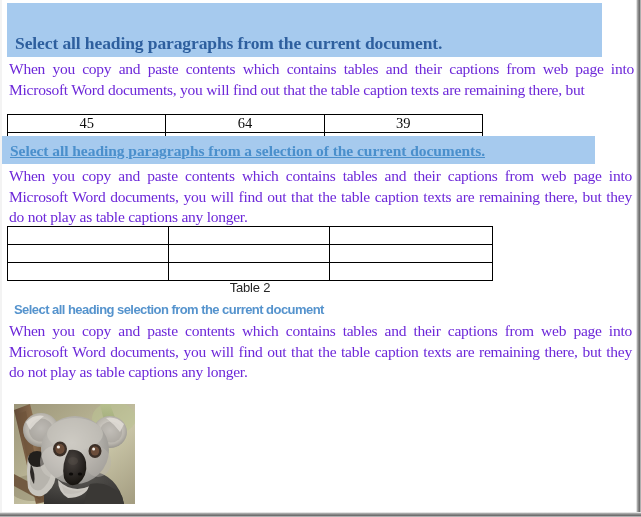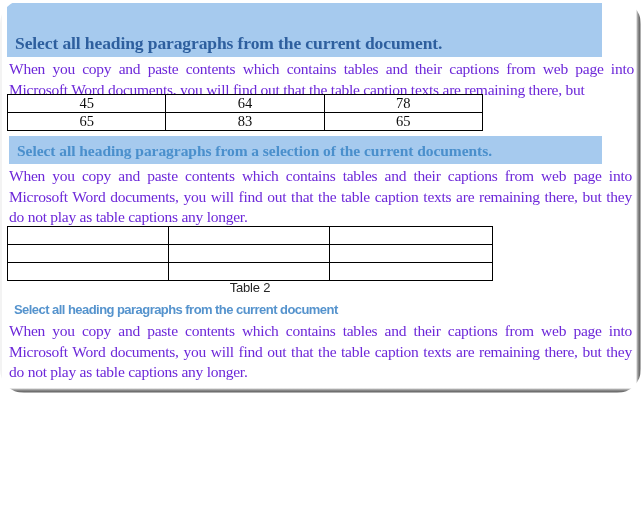--- a/index.html
+++ b/index.html
@@ -3,25 +3,24 @@
 <meta charset="utf-8">
 <style>
   html, body {
     margin: 0;
     padding: 0;
     background: #ffffff;
   }
   #page {
     position: relative;
     width: 641px;
-    height: 393px;
+    height: 517px;
     background: #ffffff;
     overflow: hidden;
     font-family: "Liberation Serif", "DejaVu Serif", serif;
-    border-radius: 24px;
   }
 
   
   .edge-right {
     position: absolute;
     top: 0;
     right: 0;
     width: 5px;
     height: 517px;
     background: linear-gradient(to right, #ffffff 0%, #9a9a9a 35%, #6f6f6f 70%, #cfcfcf 100%);
@@ -67,33 +66,34 @@
     font-family: "Liberation Serif", "DejaVu Serif", serif;
     font-weight: bold;
     font-size: 17.5px;
     line-height: 20px;
     color: #2e5f9e;
     letter-spacing: -0.1px;
     white-space: nowrap;
   }
   .heading-2 {
     position: absolute;
-    left: 9px;
+    left: 2px;
     top: 136px;
     width: 593px;
     height: 28px;
     box-sizing: border-box;
     padding: 5px 4px 0 8px;
     font-family: "Liberation Serif", "DejaVu Serif", serif;
     font-weight: bold;
     font-size: 15.5px;
     line-height: 20px;
     color: #4a8fcc;
     letter-spacing: -0.05px;
     white-space: nowrap;
+    text-decoration: underline;
   }
   .heading-3 {
     position: absolute;
     left: 14px;
     top: 301px;
     font-family: "Liberation Sans", "DejaVu Sans", sans-serif;
     font-weight: bold;
     font-size: 13px;
     line-height: 17px;
     color: #5593cd;
@@ -136,21 +136,21 @@
   table.doc-table td {
     border: 1px solid #000000;
     font-family: "Liberation Serif", "DejaVu Serif", serif;
     font-size: 14.5px;
     color: #0d0d0d;
     text-align: center;
     padding: 0;
   }
   #table-1 {
     left: 7px;
-    top: 94px;
+    top: 114px;
     width: 476px;
   }
   #table-1 td {
     height: 17px;
   }
   #table-1 td:nth-child(1) { width: 158px; }
   #table-1 td:nth-child(2) { width: 158px; }
   #table-1 td:nth-child(3) { width: 158px; }
 
   #table-2 {
@@ -198,21 +198,21 @@
 
     <div class="heading-1 hl-band">Select all heading paragraphs from the current document.</div>
 
     <div class="para p1">When you copy and paste contents which contains tables and their captions from web page into Microsoft Word documents, you will find out that the table caption texts are remaining there, but</div>
 
     <table class="doc-table" id="table-1">
       <tbody>
         <tr>
           <td>45</td>
           <td>64</td>
-          <td>78</td>
+          <td>39</td>
         </tr>
         <tr>
           <td>65</td>
           <td>83</td>
           <td>65</td>
         </tr>
       </tbody>
     </table>
 
     <div class="heading-2 hl-band">Select all heading paragraphs from a selection of the current documents.</div>
@@ -234,21 +234,21 @@
         <tr>
           <td></td>
           <td></td>
           <td></td>
         </tr>
       </tbody>
     </table>
 
     <div class="table-caption">Table 2</div>
 
-    <div class="heading-3">Select all heading paragraphs from the current document</div>
+    <div class="heading-3">Select all heading selection from the current document</div>
 
     <div class="para p3">When you copy and paste contents which contains tables and their captions from web page into Microsoft Word documents, you will find out that the table caption texts are remaining there, but they do not play as table captions any longer.</div>
 
     <div class="doc-image">
       <svg width="121" height="100" viewBox="0 0 121 100" xmlns="http://www.w3.org/2000/svg">
         <defs>
           <linearGradient id="bgGrad" x1="0" y1="0" x2="1" y2="1">
             <stop offset="0%" stop-color="#9b9478"></stop>
             <stop offset="35%" stop-color="#b2ad8e"></stop>
             <stop offset="60%" stop-color="#c8c4a6"></stop>

